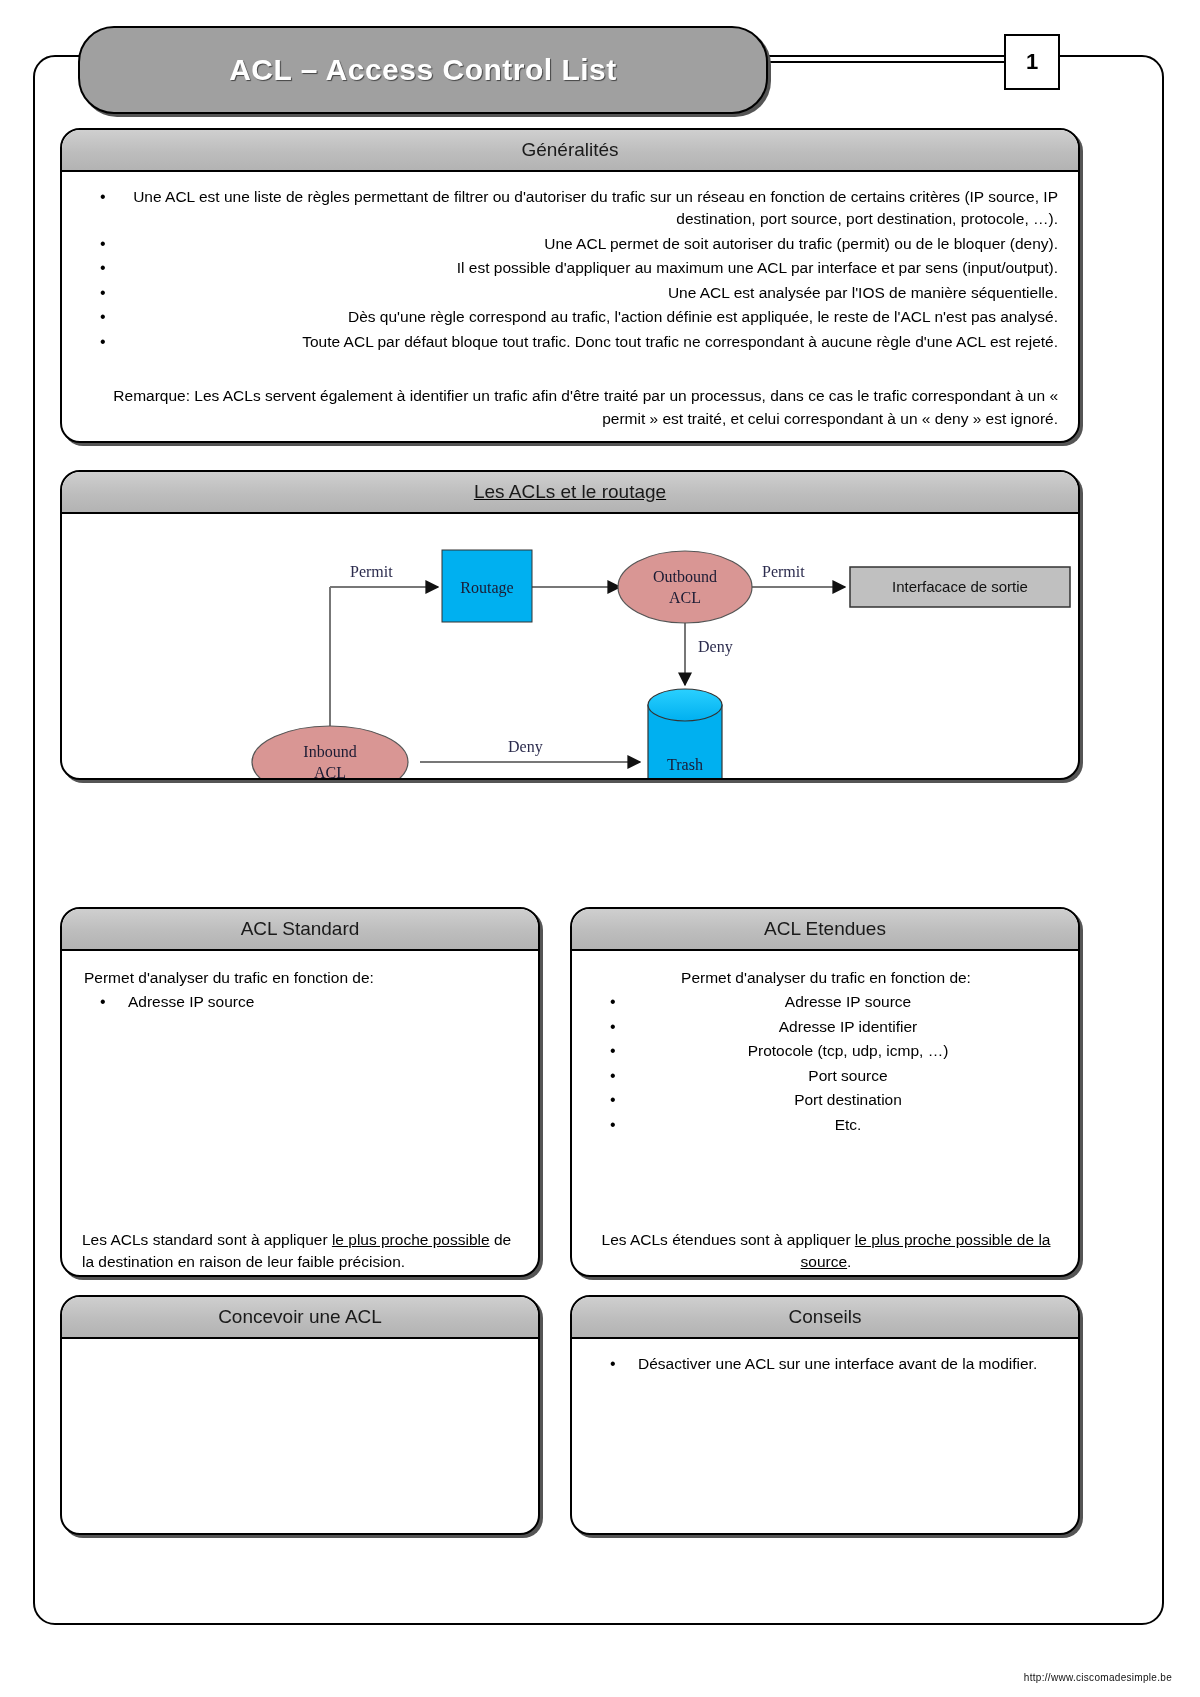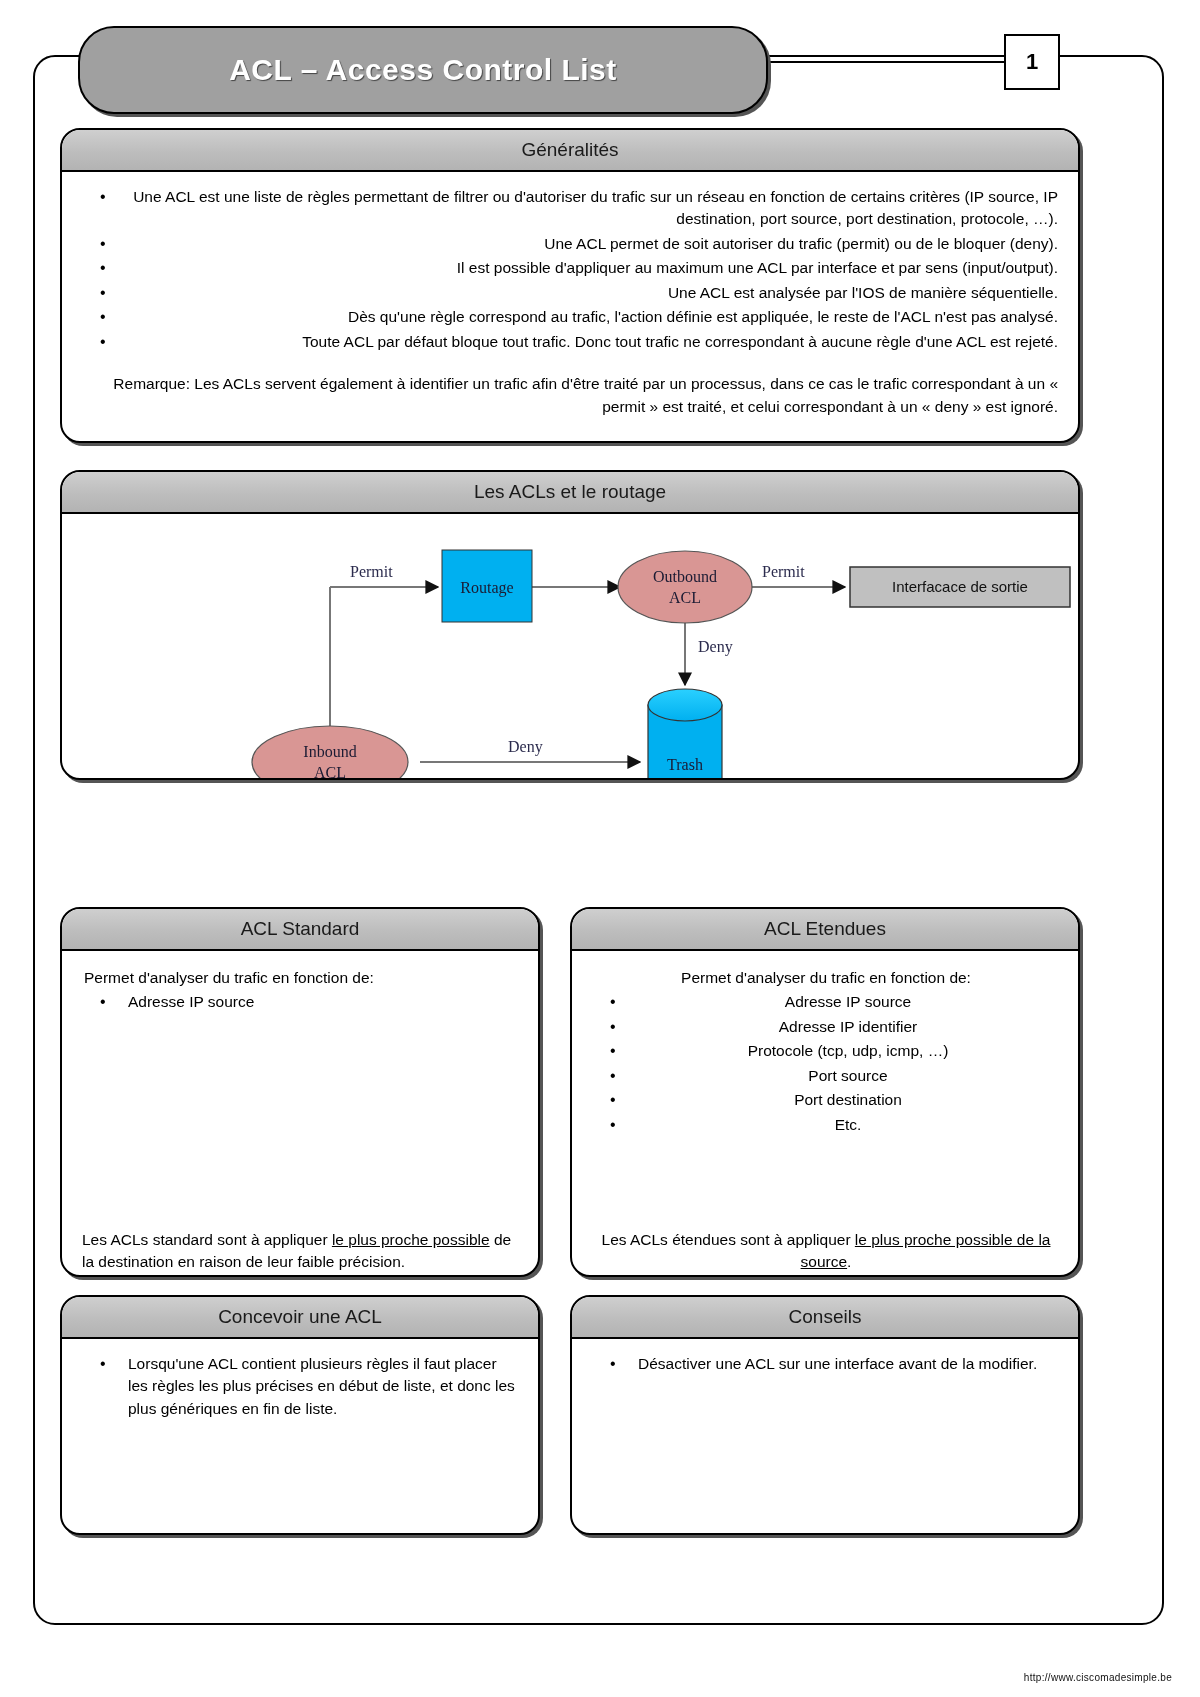--- a/index.html
+++ b/index.html
@@ -98,27 +98,27 @@
     padding-left: 46px;
     margin: 0 0 2px 0;
   }
   ul.bullets li::before {
     content: "\2022";
     position: absolute;
     left: 18px; top: -1px;
     font-size: 16px;
   }
   .note-para {
-    margin-top: 20px;
+    margin-top: 32px;
     padding-left: 2px;
   }
 
   
   #panel-generalites { left: 60px; top: 128px; width: 1020px; height: 315px; text-align: right; }
-  #panel-routage     { left: 60px; top: 470px; width: 1020px; height: 310px; }
+  #panel-routage     { left: 60px; top: 470px; width: 1020px; height: 310px; text-decoration: underline; }
   #panel-standard    { left: 60px; top: 907px; width: 480px; height: 370px; }
   #panel-etendues    { left: 570px; top: 907px; width: 510px; height: 370px; text-align: center; }
   #panel-concevoir   { left: 60px; top: 1295px; width: 480px; height: 240px; }
   #panel-conseils    { left: 570px; top: 1295px; width: 510px; height: 240px; }
 
   #panel-standard .panel-body,
   #panel-etendues .panel-body { position: relative; height: 326px; padding-top: 16px; }
   .closing-para {
     position: absolute;
     left: 20px; right: 18px;
@@ -290,25 +290,20 @@
       <li>Etc.</li>
     </ul>
     <p class="closing-para"><span>Les ACLs étendues sont à appliquer </span><span class="u">le plus proche possible de la source</span><span>.</span></p>
   </div>
 </div>
 
 <div class="panel" id="panel-concevoir">
   <div class="panel-header">
     <span>Concevoir une ACL</span>
   </div>
-  <div class="panel-body">
-    <ul class="bullets">
-      <li>Lorsqu'une ACL contient plusieurs règles il faut placer les règles les plus précises en début de liste, et donc les plus génériques en fin de liste.</li>
-    </ul>
-  </div>
 </div>
 
 <div class="panel" id="panel-conseils">
   <div class="panel-header">
     <span>Conseils</span>
   </div>
   <div class="panel-body">
     <ul class="bullets">
       <li>Désactiver une ACL sur une interface avant de la modifier.</li>
     </ul>

